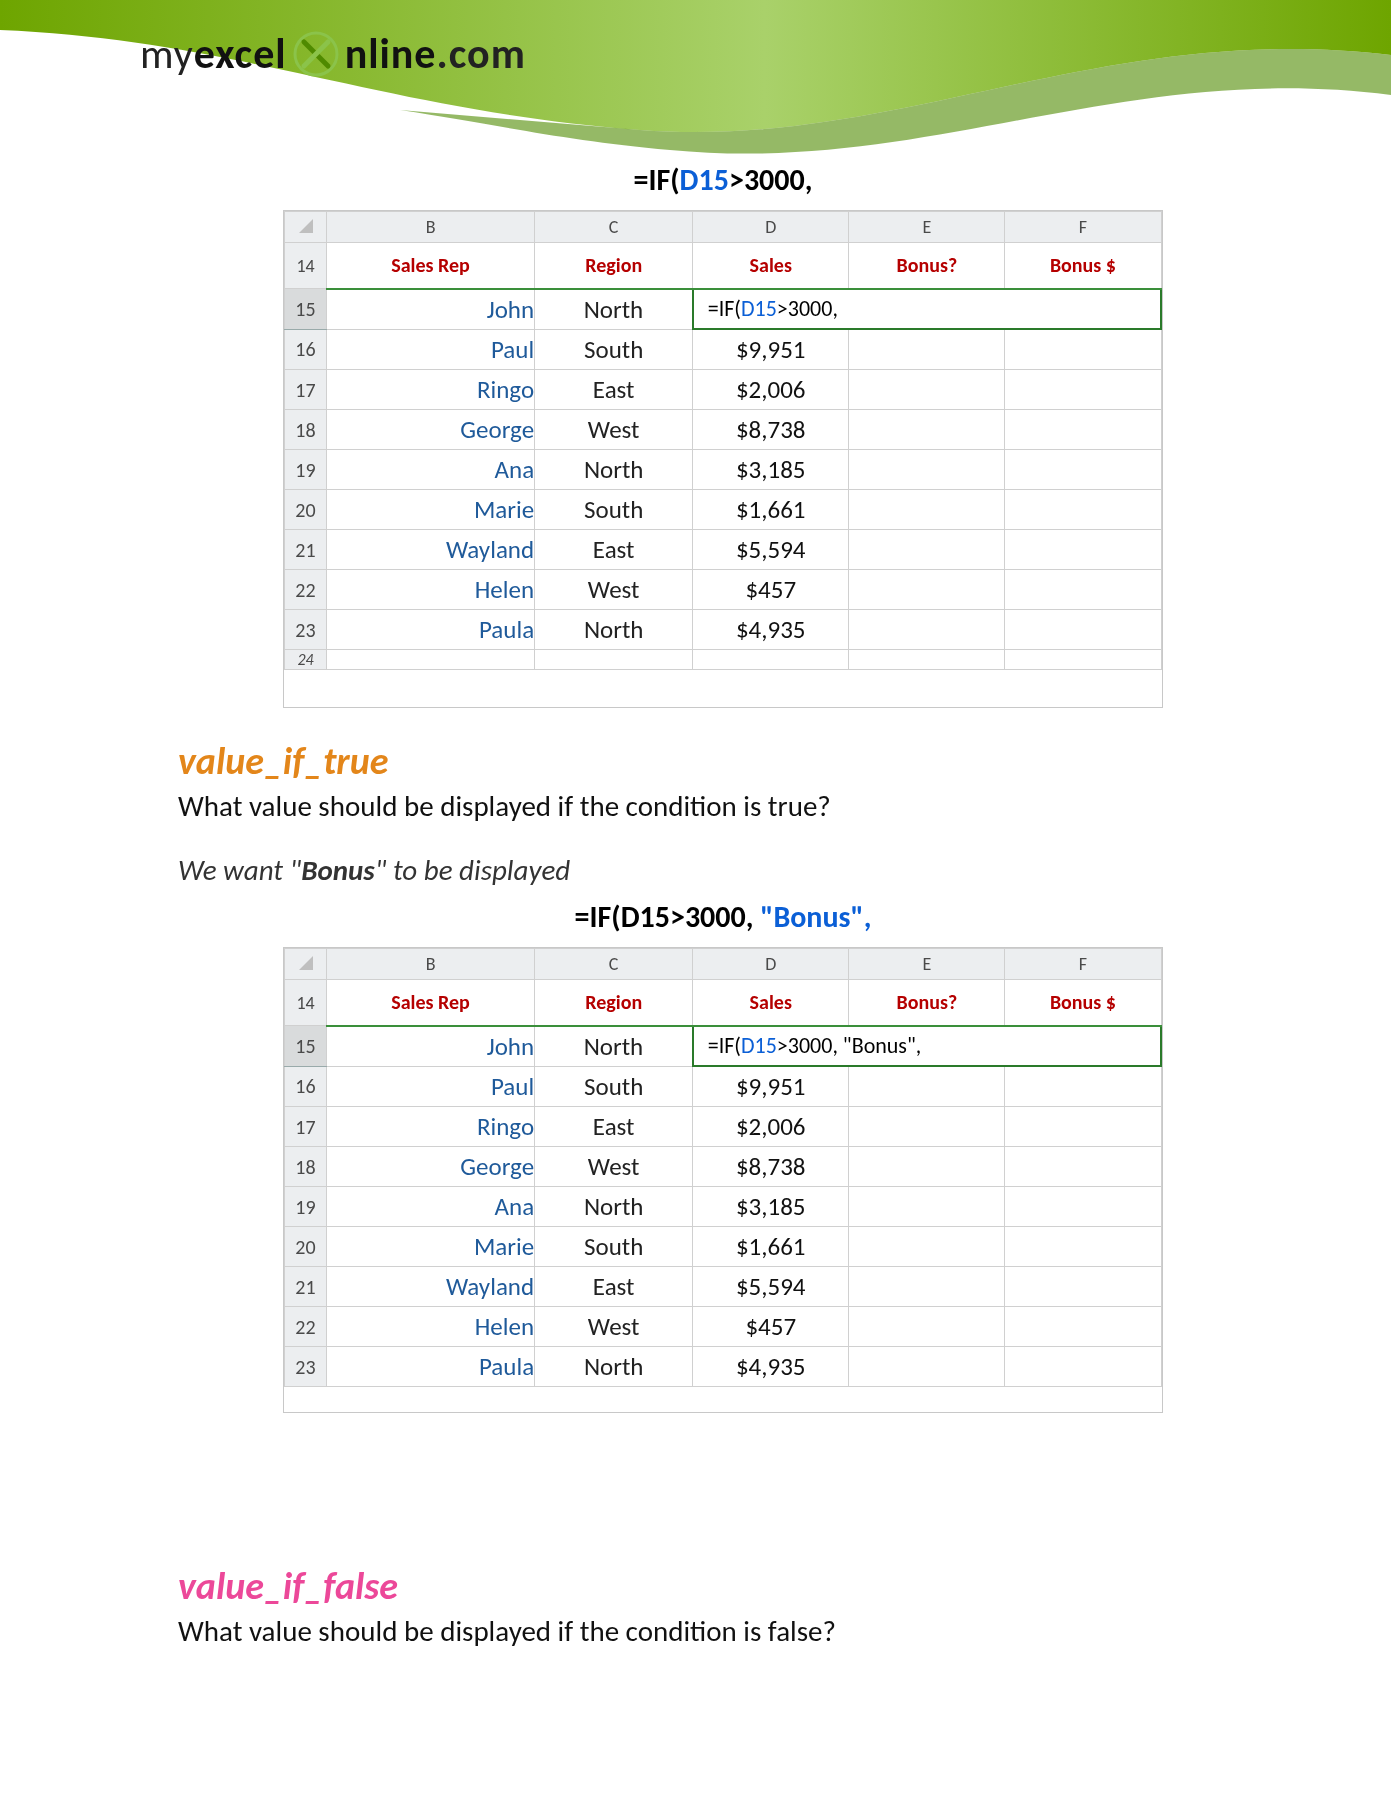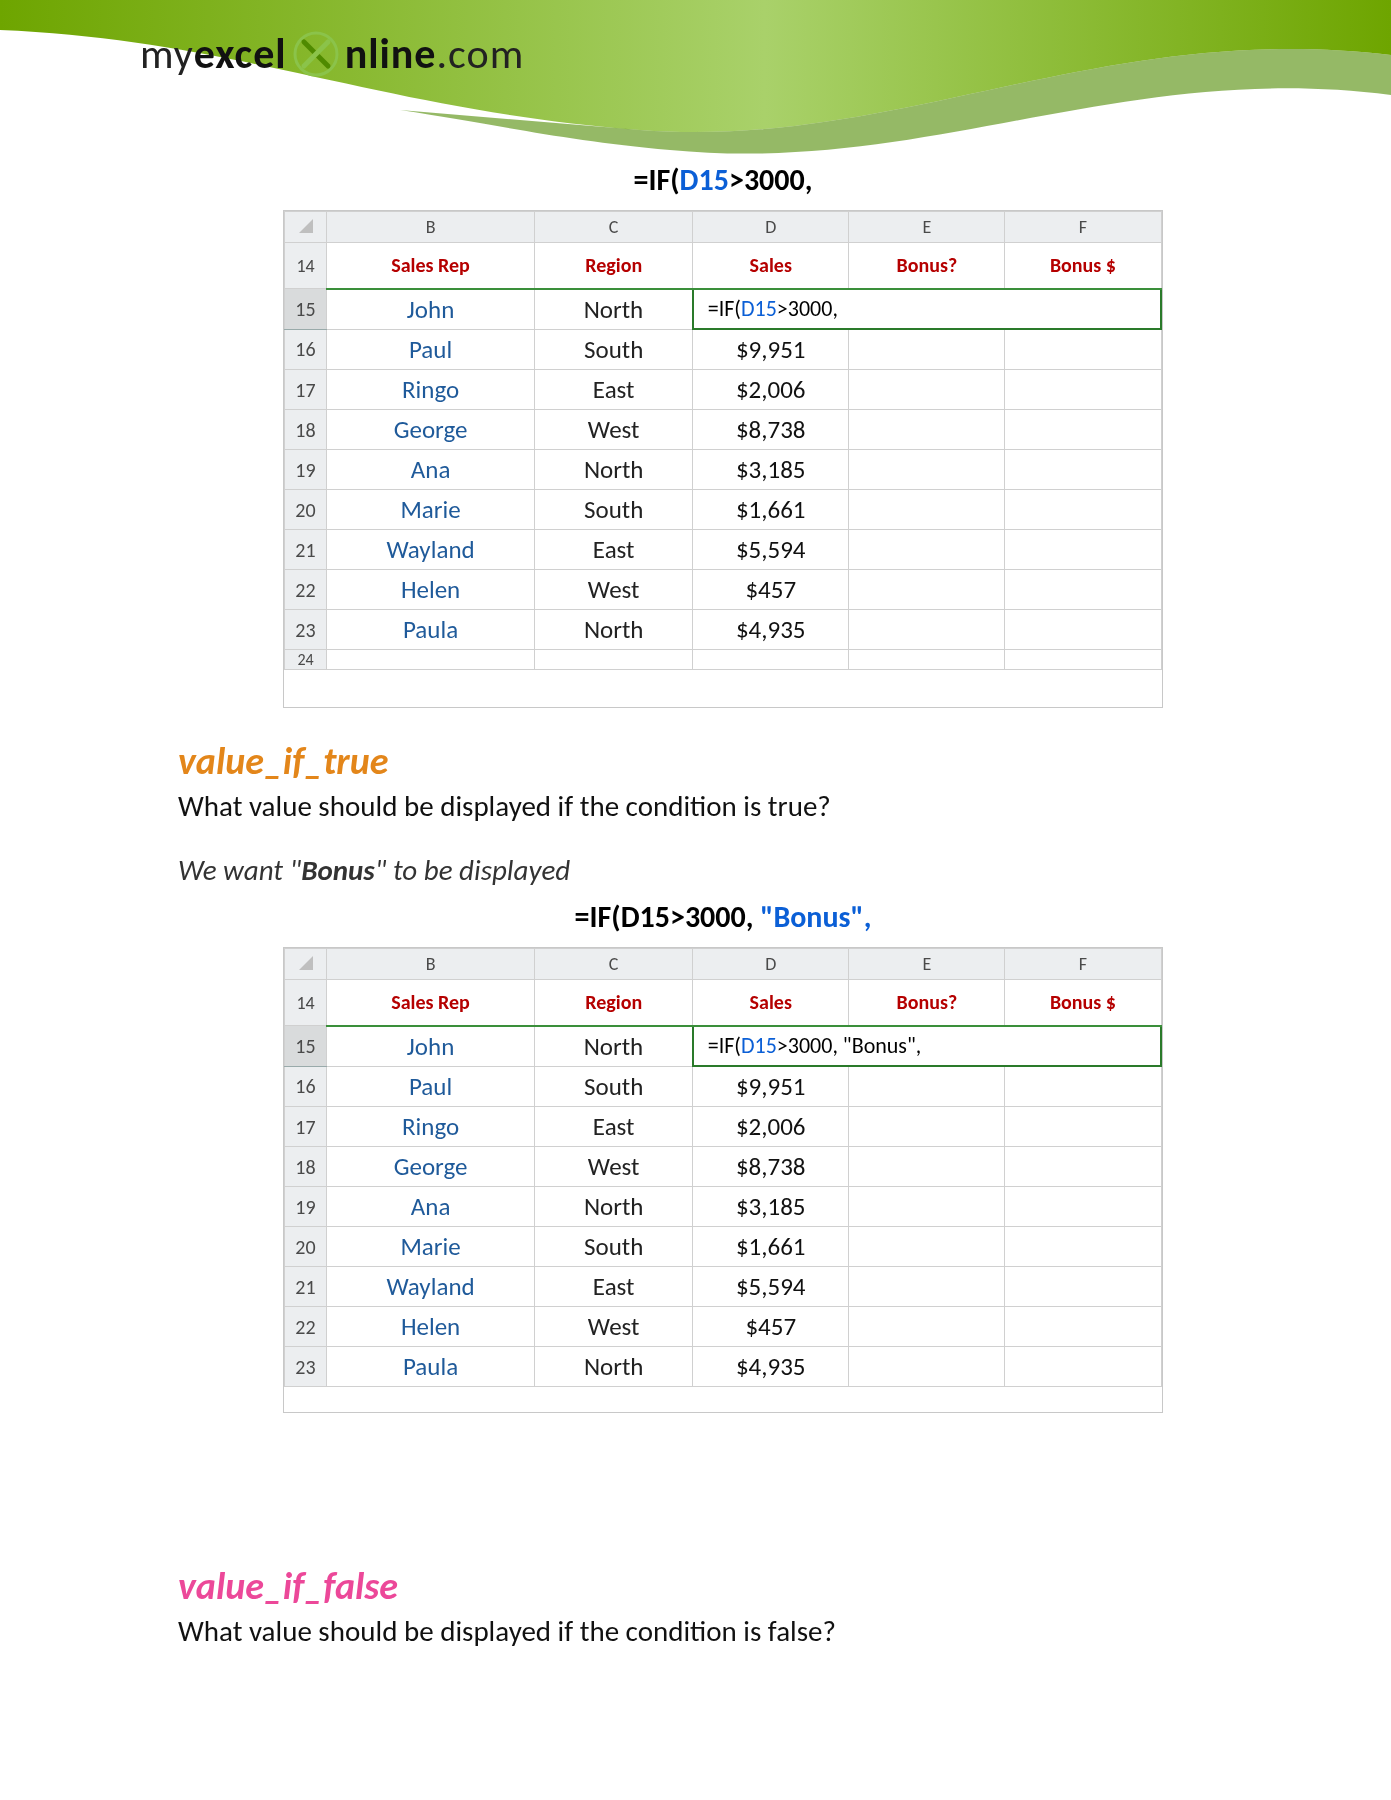--- a/index.html
+++ b/index.html
@@ -29,21 +29,21 @@
     display: flex; align-items: center;
     font-size: 42px;
     letter-spacing: 1px;
     color: #222;
     font-weight: 300;
     justify-content: center;
   }
   .logo .my   { color: #222; font-weight: 300; }
   .logo .excel{ color: #111; font-weight: 600; }
   .logo .nline{ color: #111; font-weight: 600; }
-  .logo .dotcom{ color: #222; font-weight: 400; }
+  .logo .dotcom{ color: #222; font-weight: 700; }
   .logo-mark {
     width: 46px; height: 46px;
     margin: 0 6px;
     display: inline-flex;
     align-items: center; justify-content: center;
   }
   .logo-mark svg { width: 46px; height: 46px; }
 
   
   .content {
@@ -148,38 +148,38 @@
     border-bottom: 2px solid #3a8f3a;
   }
   .sheet .tblhdr td.salesrep { font-size: 20px; }
   .sheet .tblhdr td.rownum {
     color: #4a4a4a;
     font-weight: 400;
     border-bottom: 1px solid #d0d0d0;
     font-size: 18px;
   }
 
-  .sheet td.name   { color: #1f5a9a; font-weight: 500; }
+  .sheet td.name   { color: #1f5a9a; font-weight: 500; text-align: right; }
   .sheet td.region { color: #222; }
   .sheet td.sales  { color: #111; }
 
   
   .sheet td.formula-cell {
     position: relative;
     text-align: left;
     padding-left: 14px;
     border: 2px solid #2a7a2a;
     font-size: 22px;
   }
   .formula-text .seg-black { color: #000; }
   .formula-text .seg-func  { color: #000; }
   .formula-text .seg-ref   { color: #0b5fd6; }
 
   
-  .sheet tr.halfrow td { height: 18px; padding: 0; }
+  .sheet tr.halfrow td { height: 18px; padding: 0; font-style: italic; }
   .sheet tr.halfrow td.rownum { font-size: 16px; }
   .gap-120 { height: 120px; }
 </style>
 </head>
 <body>
 
 <div class="header-wave">
   <svg viewBox="0 0 1391 160" preserveAspectRatio="none">
     <defs>
       <linearGradient id="g1" x1="0" y1="0" x2="1" y2="0">

